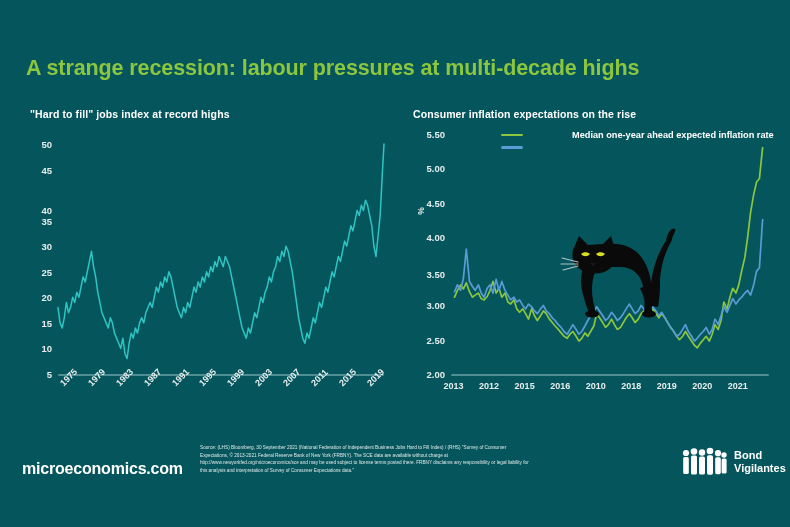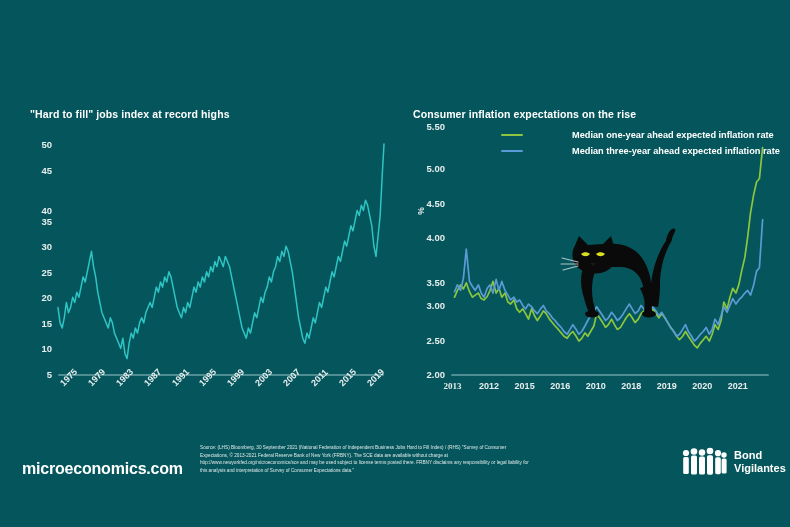--- a/index.html
+++ b/index.html
@@ -166,20 +166,21 @@
     line-height: 1.18;
     color: #ffffff;
     white-space: nowrap;
   }
 </style>
 </head>
 <body>
 
 <div id="page">
 
+  <div class="main-title">A strange recession: labour pressures at multi-decade highs</div>
 
   <div class="panel panel-left">
     <div class="panel-title">"Hard to fill" jobs index at record highs</div>
     <div class="plot-wrap" id="plot-left">
         <div class="y-axis-col" style="left: 0px; width: 30px;">
           <div class="ytick" style="top: 248px;">5</div>
           <div class="ytick" style="top: 222.444px;">10</div>
           <div class="ytick" style="top: 196.889px;">15</div>
           <div class="ytick" style="top: 171.333px;">20</div>
           <div class="ytick" style="top: 145.778px;">25</div>
@@ -211,35 +212,34 @@
   <div class="panel panel-right">
     <div class="panel-title">Consumer inflation expectations on the rise</div>
     <div class="plot-wrap" id="plot-right">
       <div class="legend">
         <div class="legend-row">
           <span class="legend-swatch" id="sw0" style="background: rgb(140, 198, 63);"></span>
           <span class="legend-label">Median one-year ahead expected inflation rate</span>
         </div>
         <div class="legend-row">
           <span class="legend-swatch" id="sw1" style="background: rgb(91, 155, 213);"></span>
-          <span class="legend-label">Median three-year ahead expected inflation rate</span>
         </div>
       </div>
     <div class="y-axis-col" style="left: 0px; width: 40px;">
           <div class="ytick" style="top: 248px;">2.00</div>
           <div class="ytick" style="top: 213.714px;">2.50</div>
           <div class="ytick" style="top: 179.429px;">3.00</div>
-          <div class="ytick" style="top: 156px;">3.50</div>
+          <div class="ytick" style="top: 148px;">3.50</div>
           <div class="ytick" style="top: 110.857px;">4.00</div>
           <div class="ytick" style="top: 76.5714px;">4.50</div>
           <div class="ytick" style="top: 42.2857px;">5.00</div>
-          <div class="ytick" style="top: 0;">5.50</div>
+          <div class="ytick" style="top: 8px;">5.50</div>
         </div>
         <div class="xaxis-line" style="left: 46px; width: 318px; top: 248px;"></div>
-        <div class="xtick" style="top: 255px; left: 38.5531px; font-family: Liberation Serif, serif;">2013</div>
+        <div class="xtick" style="top: 255px; left: 38.5531px;">2013</div>
         <div class="xtick" style="top: 255px; left: 74.0838px;">2012</div>
         <div class="xtick" style="top: 255px; left: 109.615px;">2015</div>
         <div class="xtick" style="top: 255px; left: 145.145px;">2016</div>
         <div class="xtick" style="top: 255px; left: 180.676px;">2010</div>
         <div class="xtick" style="top: 255px; left: 216.207px;">2018</div>
         <div class="xtick" style="top: 255px; left: 251.737px;">2019</div>
         <div class="xtick" style="top: 255px; left: 287.268px;">2020</div>
         <div class="xtick" style="top: 255px; left: 322.799px;">2021</div>
         <div class="axis-unit" style="left: 12px; top: 80px;">%</div>
         <svg class="series" width="372" height="290">

